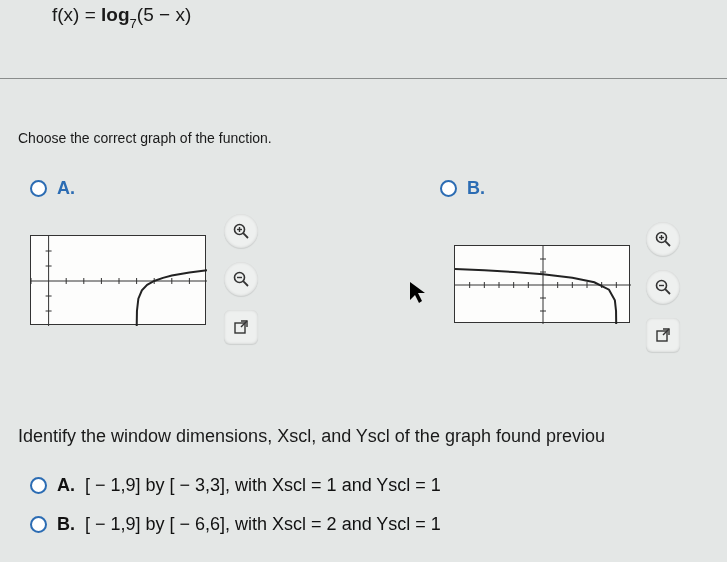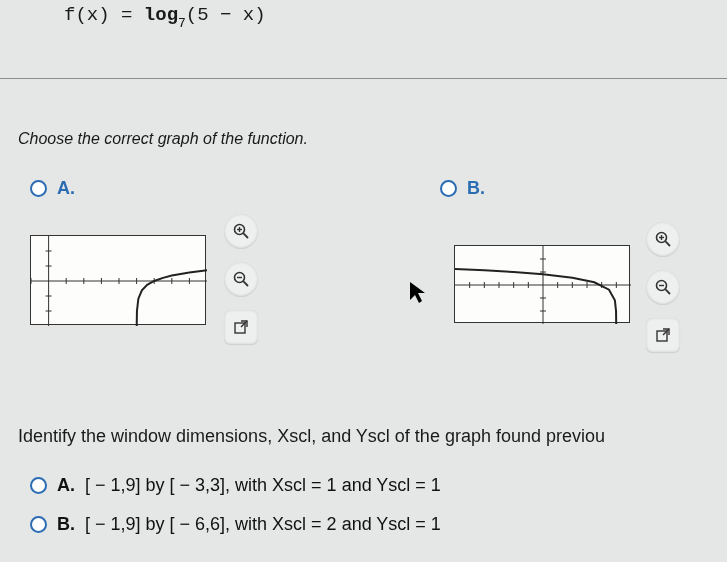--- a/index.html
+++ b/index.html
@@ -8,40 +8,39 @@
     height: 562px;
     background: #e4e7e6;
     font-family: Arial, Helvetica, sans-serif;
     font-size: 17px;
     color: #1a1a1a;
     overflow: hidden;
     position: relative;
   }
   .formula {
     position: absolute;
-    left: 64px;
+    left: 52px;
     top: 4px;
-    font-family: Liberation Mono, monospace;
+    font-family: Liberation Sans, sans-serif;
     font-size: 19px;
   }
   .formula .sub { font-size: 13px; vertical-align: sub; position: relative; top: 2px; }
   .divider {
     position: absolute;
     left: 0;
     top: 78px;
     width: 727px;
     height: 1px;
     background: #8a8d8c;
   }
   .prompt1 {
     position: absolute;
     left: 18px;
     top: 130px;
-    font-size: 16px;
-    font-style: italic;
+    font-size: 14px;
   }
   .option-row {
     position: absolute;
     display: flex;
     align-items: center;
     gap: 10px;
   }
   .radio {
     width: 17px; height: 17px;
     border: 2px solid #2b6cb3;

